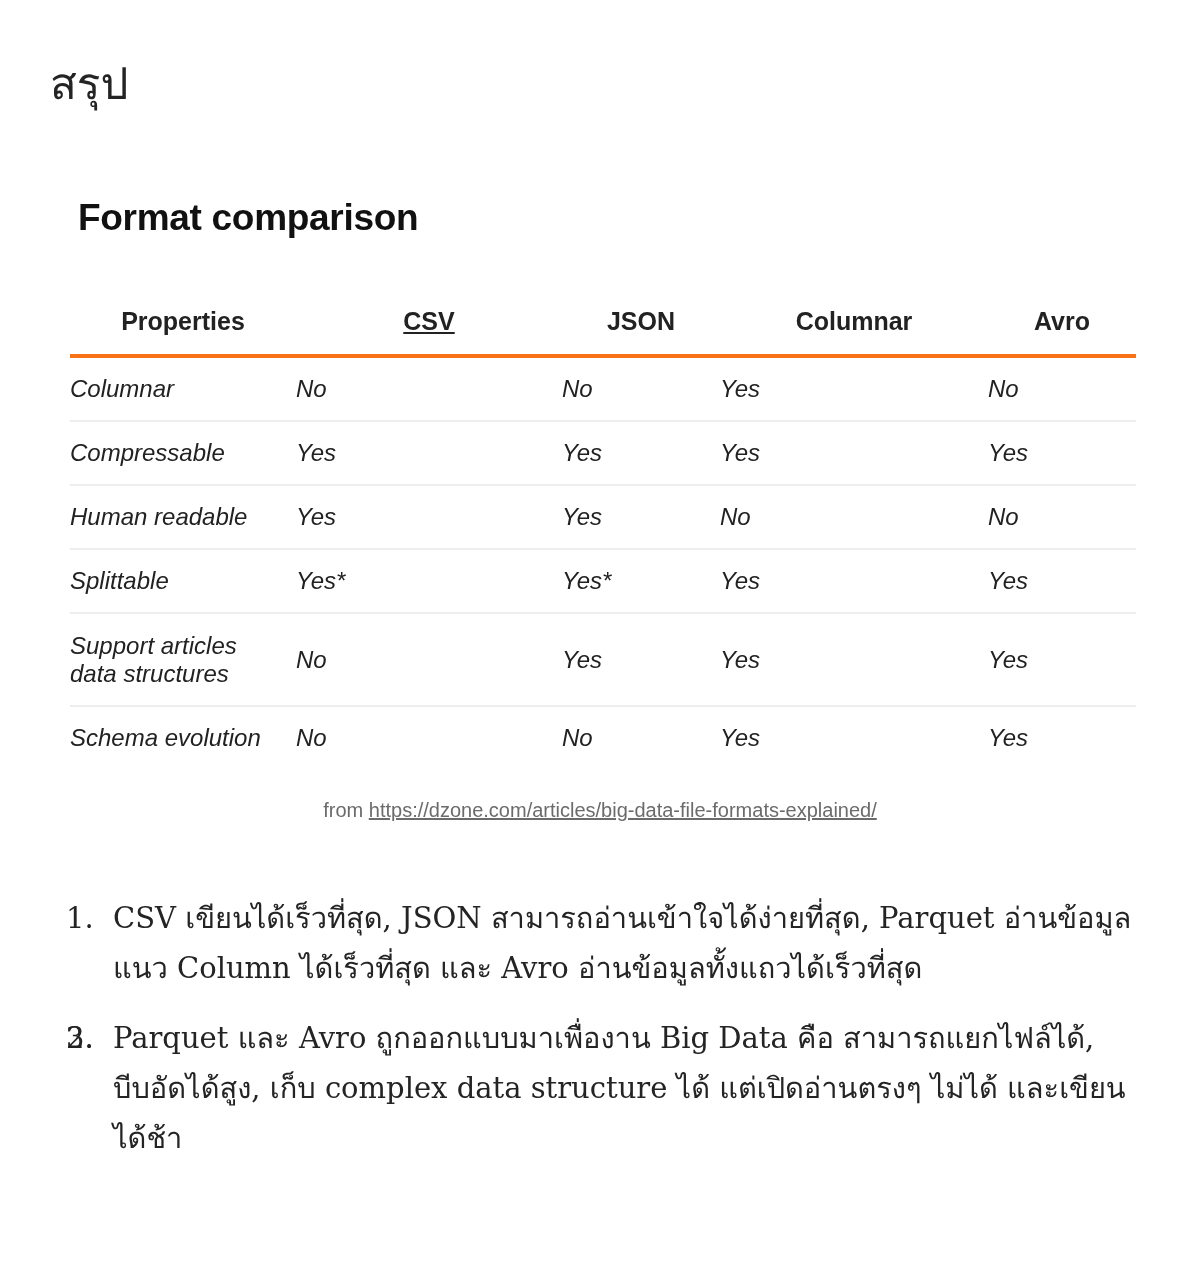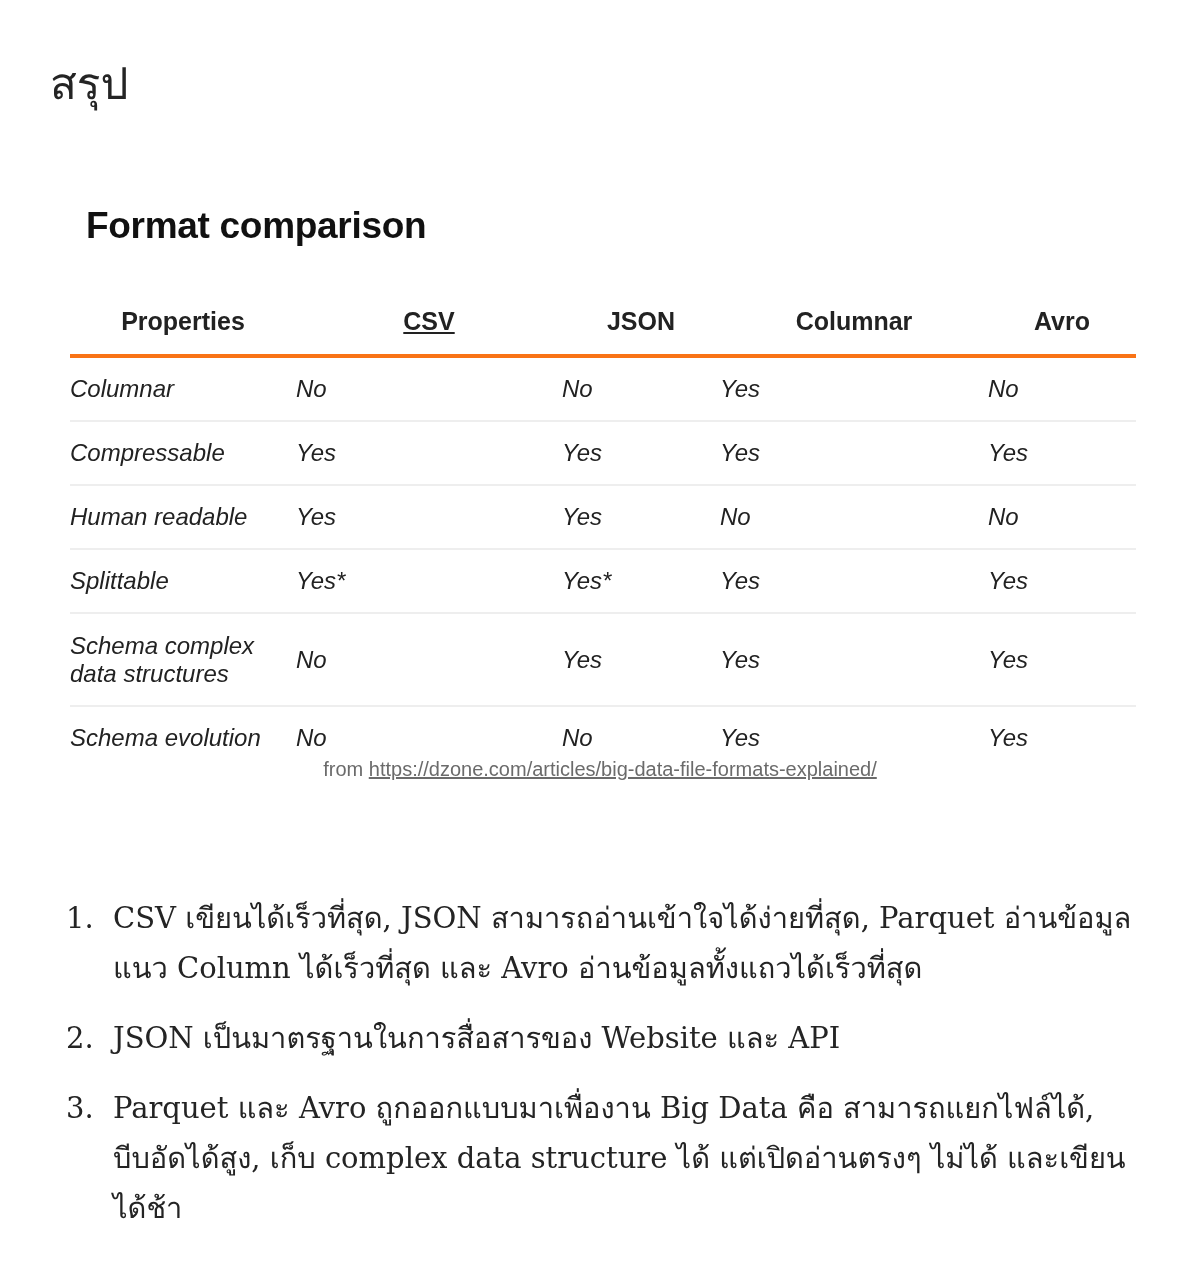--- a/index.html
+++ b/index.html
@@ -3,21 +3,21 @@
 <meta charset="utf-8">
 <style>
   html, body { margin: 0; padding: 0; background: #ffffff; }
   body { width: 1200px; height: 1287px; position: relative; overflow: hidden; color: #242424; }
   .section-title {
     position: absolute; left: 50px; top: 52px; margin: 0;
     font-family: "DejaVu Sans", sans-serif; font-weight: 400; font-size: 44px; line-height: 64px; color: #242424;
   }
   .figure { position: absolute; left: 70px; top: 180px; width: 1066px; }
   .fig-title {
-    position: absolute; left: 0; top: 8px; margin: 16px;
+    position: absolute; left: 0; top: 8px; margin: 8px;
     font-family: "Liberation Sans", sans-serif; font-weight: 700; font-size: 37px; line-height: 44px; color: #111;
     letter-spacing: -0.3px;
   }
   table.cmp {
     position: absolute; left: 0; top: 110px; width: 1066px; border-collapse: collapse;
     font-family: "Liberation Sans", sans-serif; color: #222;
   }
   table.cmp th {
     font-weight: 700; font-size: 25px; height: 62px; text-align: center; vertical-align: middle;
     border-bottom: 4px solid #f97316; padding: 0 0 2px 0;
@@ -27,21 +27,21 @@
     border-bottom: 2px solid #eeeeee; height: 62px; padding: 0; line-height: 28px;
   }
   table.cmp tr.tall td { height: 91px; }
   table.cmp tr.last td { border-bottom: none; }
   .col-prop { width: 226px; }
   .col-csv  { width: 266px; text-decoration: underline; }
   .col-json { width: 158px; }
   .col-parq { width: 268px; }
   .col-avro { width: 148px; }
   .caption {
-    position: absolute; left: 0; width: 1200px; top: 756px; text-align: center;
+    position: absolute; left: 0; width: 1200px; top: 797px; text-align: center;
     font-family: "Liberation Sans", sans-serif; font-size: 20px; color: #6b6b6b; line-height: 26px;
   }
   .caption a { color: #6b6b6b; text-decoration: underline; }
   ol.summary {
     position: absolute; left: 66px; top: 893px; width: 1070px; margin: 0; padding: 0; list-style: none;
     font-family: "DejaVu Serif", serif; font-size: 29px; line-height: 50px; color: #242424;
   }
   ol.summary li { position: relative; padding-left: 47px; margin-bottom: 20px; }
   ol.summary li .num { position: absolute; left: 0; top: 0; }
 </style>
@@ -86,21 +86,21 @@
       </tr>
       <tr>
         <td>Splittable</td>
         <td>Yes*</td>
         <td>Yes*</td>
         <td>Yes</td>
         <td>Yes</td>
       </tr>
       <tr class="tall">
         <td>
-          <span>Schema complex</span><br>
+          <span>Support articles</span><br>
           <span>data structures</span>
         </td>
         <td>No</td>
         <td>Yes</td>
         <td>Yes</td>
         <td>Yes</td>
       </tr>
       <tr class="last">
         <td>Schema evolution</td>
         <td>No</td>
@@ -116,19 +116,18 @@
   <span>from </span><a>https://dzone.com/articles/big-data-file-formats-explained/</a>
 </div>
 
 <ol class="summary">
   <li>
     <span class="num">1.</span>
     <span>CSV เขียนได้เร็วที่สุด, JSON สามารถอ่านเข้าใจได้ง่ายที่สุด, Parquet อ่านข้อมูลแนว Column ได้เร็วที่สุด และ Avro อ่านข้อมูลทั้งแถวได้เร็วที่สุด</span>
   </li>
   <li>
     <span class="num">2.</span>
-    <span>JSON เป็นมาตรฐานในการสื่อสารของ Website และ API</span>
   </li>
   <li>
     <span class="num">3.</span>
     <span>Parquet และ Avro ถูกออกแบบมาเพื่องาน Big Data คือ สามารถแยกไฟล์ได้, บีบอัดได้สูง, เก็บ complex data structure ได้ แต่เปิดอ่านตรงๆ ไม่ได้ และเขียนได้ช้า</span>
   </li>
 </ol>
 
 </body></html>

